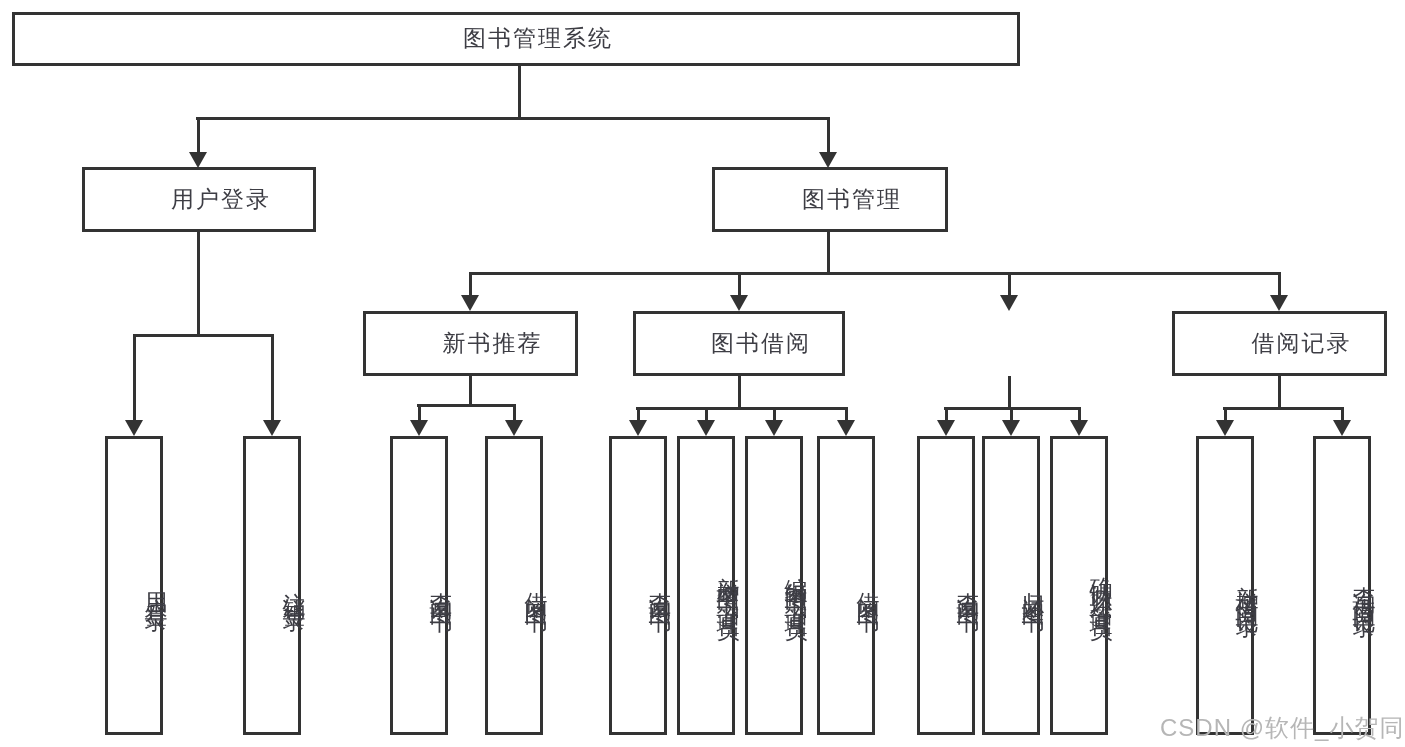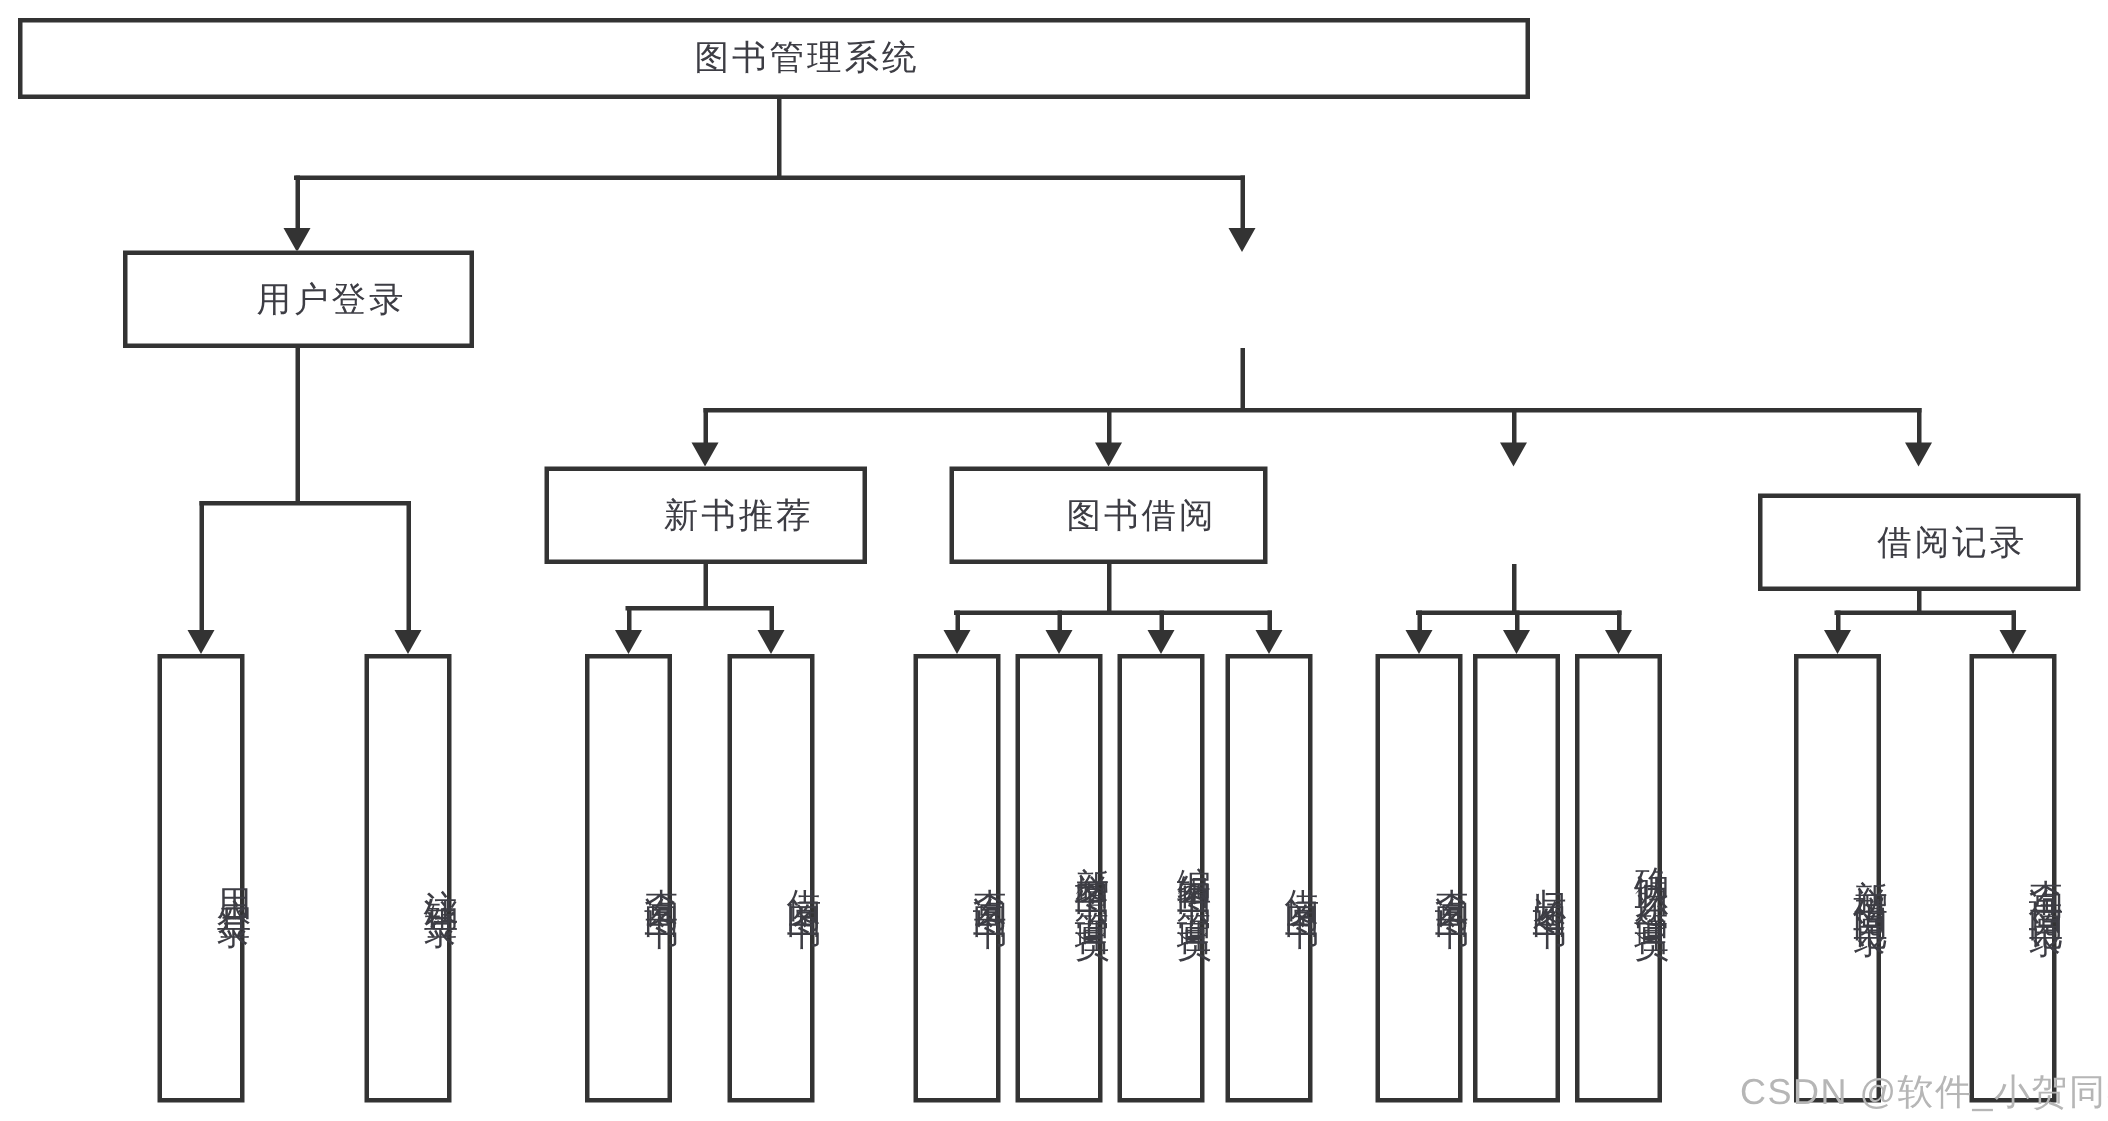--- a/index.html
+++ b/index.html
@@ -39,20 +39,21 @@
   <div class="box" style="left:12px; top:12px; width:1008px; height:54px;">图书管理系统</div>
 
   <div class="vline" style="left:518px; top:66px; height:54px;"></div>
   <div class="hline" style="left:196px; top:117px; width:634px;"></div>
   <div class="vline" style="left:197px; top:117px; height:35px;"></div>
   <div class="arr" style="left:189px; top:152px;"></div>
   <div class="vline" style="left:827px; top:117px; height:35px;"></div>
   <div class="arr" style="left:819px; top:152px;"></div>
 
   <div class="box" style="left:82px; top:167px; width:234px; height:65px;">用户登录</div>
+  <div class="box" style="left:712px; top:167px; width:236px; height:65px;">图书管理</div>
 
   <div class="vline" style="left:197px; top:232px; height:104px;"></div>
   <div class="hline" style="left:133px; top:334px; width:141px;"></div>
   <div class="vline" style="left:133px; top:334px; height:86px;"></div>
   <div class="arr" style="left:125px; top:420px;"></div>
   <div class="vline" style="left:271px; top:334px; height:86px;"></div>
   <div class="arr" style="left:263px; top:420px;"></div>
 
   <div class="vline" style="left:827px; top:232px; height:42px;"></div>
   <div class="hline" style="left:469px; top:272px; width:812px;"></div>
@@ -60,21 +61,21 @@
   <div class="arr" style="left:461px; top:295px;"></div>
   <div class="vline" style="left:738px; top:272px; height:25px;"></div>
   <div class="arr" style="left:730px; top:295px;"></div>
   <div class="vline" style="left:1008px; top:272px; height:25px;"></div>
   <div class="arr" style="left:1000px; top:295px;"></div>
   <div class="vline" style="left:1278px; top:272px; height:25px;"></div>
   <div class="arr" style="left:1270px; top:295px;"></div>
 
   <div class="box" style="left:633px; top:311px; width:212px; height:65px;">图书借阅</div>
   <div class="box" style="left:363px; top:311px; width:215px; height:65px;">新书推荐</div>
-  <div class="box" style="left:1172px; top:311px; width:215px; height:65px;margin-top:18px;">借阅记录</div>
+  <div class="box" style="left:1172px; top:311px; width:215px; height:65px;">借阅记录</div>
 
   <div class="vline" style="left:469px; top:376px; height:30px;"></div>
   <div class="hline" style="left:417px; top:404px; width:99px;"></div>
   <div class="vline" style="left:418px; top:404px; height:18px;"></div>
   <div class="arr" style="left:410px; top:420px;"></div>
   <div class="vline" style="left:513px; top:404px; height:18px;"></div>
   <div class="arr" style="left:505px; top:420px;"></div>
 
   <div class="vline" style="left:738px; top:376px; height:33px;"></div>
   <div class="hline" style="left:636px; top:407px; width:212px;"></div>

